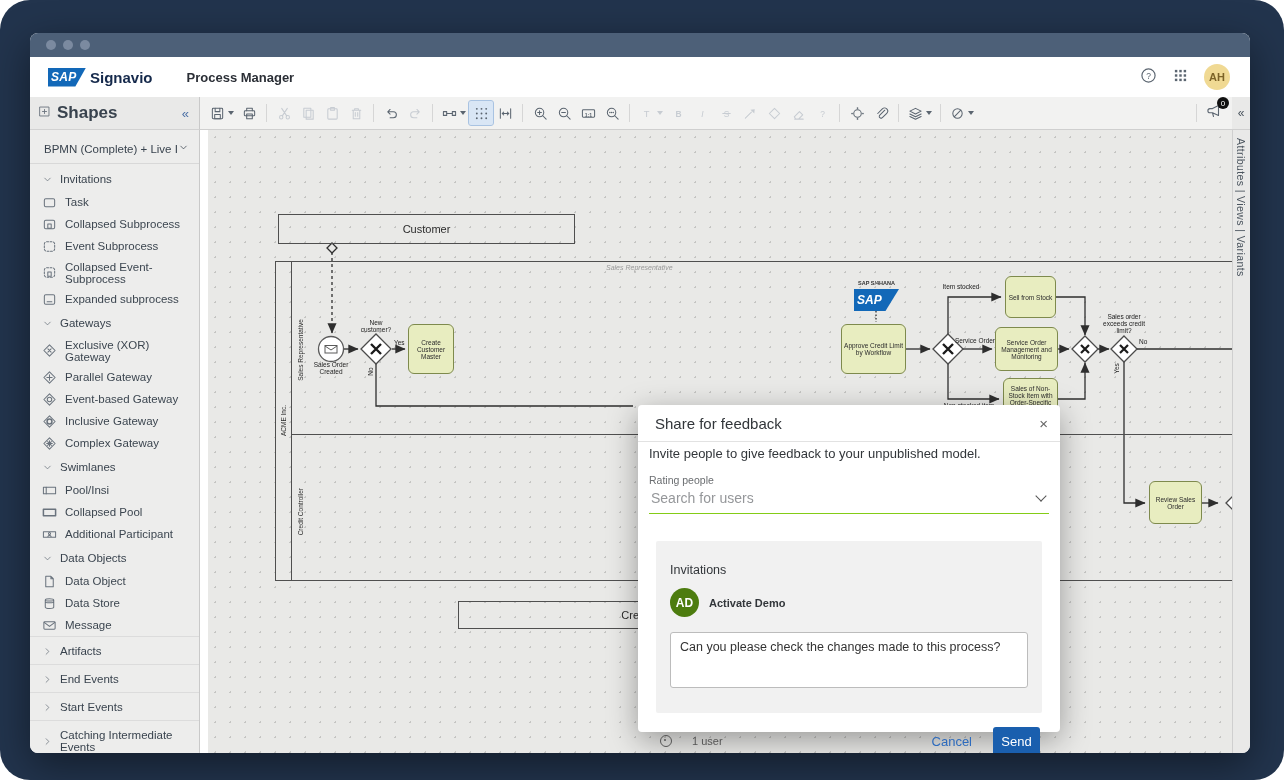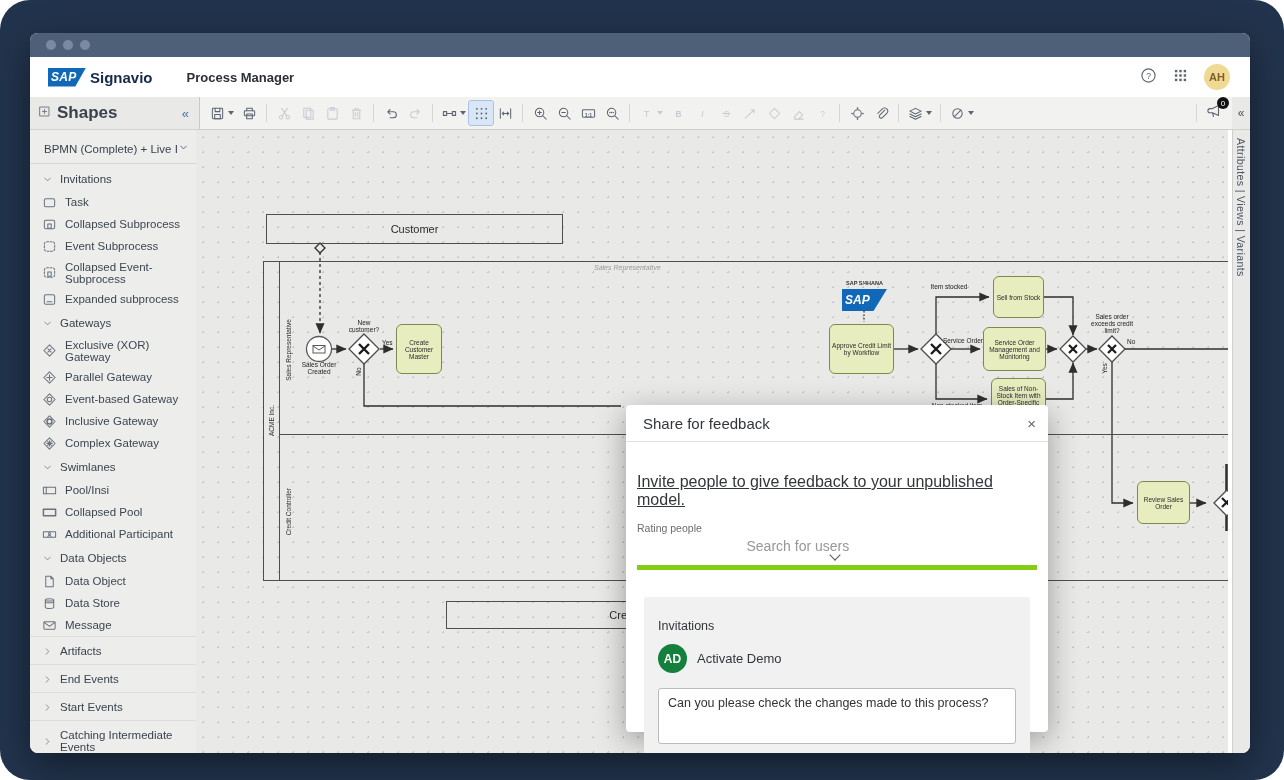--- a/index.html
+++ b/index.html
@@ -35,52 +35,52 @@
   .palette .pv{flex:1;white-space:nowrap;overflow:hidden;}
   .sec-h{display:flex;align-items:center;gap:7px;font-size:11.5px;padding:7px 8px 6px 12px;}
   .sec-h.closed{border-top:1px solid #dcdcdc;padding:8px 8px 7px 12px;}
   .sb-item{display:flex;align-items:center;gap:8px;font-size:11.5px;padding:3.5px 6px 3.5px 12px;color:#3c4650;}
   .sb-item svg,.sec-h svg{flex:0 0 auto;color:#6a737d;}
   
   .strip-top{position:absolute;left:1202px;top:64px;width:18px;height:33px;background:#e9e9e8;border-bottom:1px solid #cfcfcf;box-sizing:border-box;display:flex;align-items:center;justify-content:center;color:#4a545e;font-size:12px;}
   .strip{position:absolute;left:1202px;top:97px;width:18px;height:623px;background:#e9e9e8;border-left:1px solid #cfcfcf;box-sizing:border-box;}
   .strip .vtext{writing-mode:vertical-rl;font-size:10.5px;color:#4a545e;margin-top:8px;margin-left:2px;letter-spacing:.4px;white-space:nowrap;}
   
-  .canvas{position:absolute;left:166px;top:97px;width:1032px;height:623px;background:#e9e9e7;background-image:radial-gradient(#c5c5c3 1px,transparent 1px);background-size:15px 15px;overflow:hidden;}
+  .canvas{position:absolute;left:178px;top:97px;width:1032px;height:623px;background:#e9e9e7;background-image:radial-gradient(#c5c5c3 1px,transparent 1px);background-size:15px 15px;overflow:hidden;}
   .canvas svg.flow{position:absolute;left:0;top:0;}
   .dlabel{position:absolute;font-size:6.5px;line-height:7px;color:#222;text-align:center;white-space:pre-line;}
   .task{position:absolute;background:#e8edc0;border:1.2px solid #7e8a4d;border-radius:6px;display:flex;align-items:center;justify-content:center;text-align:center;font-size:6.5px;line-height:7px;color:#2b2b2b;box-sizing:border-box;padding:2px;}
   .pool{position:absolute;border:1.4px solid #4f4f4f;box-sizing:border-box;}
   .pool .ptitle{width:100%;text-align:center;font-size:11px;color:#2b2b2b;line-height:26px;}
   .acme{border-right:none;}
   .acme .pstrip{position:absolute;left:0;top:0;width:16px;height:100%;border-right:1.2px solid #4f4f4f;box-sizing:border-box;display:flex;align-items:center;justify-content:center;}
   .vflip{writing-mode:vertical-rl;transform:rotate(180deg);font-size:6.5px;color:#2b2b2b;white-space:nowrap;}
   .lanediv{position:absolute;left:16px;top:172px;width:calc(100% - 16px);height:0;border-top:1.2px solid #4f4f4f;}
   .lane-lbl{position:absolute;left:18px;width:12px;display:flex;align-items:center;justify-content:center;}
   .watermark{position:absolute;font-size:7px;font-style:italic;color:#999;}
   .s4text{position:absolute;font-size:5.5px;font-weight:bold;color:#333;white-space:nowrap;}
   .s4logo{position:absolute;background:#1268b8;clip-path:polygon(0 0,100% 0,70% 100%,0 100%);color:#fff;font-style:italic;font-weight:bold;font-size:12px;padding-left:3px;box-sizing:border-box;}
   .rot270{transform:rotate(-90deg);transform-origin:center;}
   
   .modal{position:absolute;left:430px;top:275px;width:422px;height:327px;background:#fff;border-radius:4px;box-shadow:0 8px 30px rgba(0,0,0,.35);z-index:50;font-size:13px;color:#32363a;}
   .m-head{height:36px;border-bottom:1px solid #e2e2e2;display:flex;align-items:center;}
   .m-title{font-size:15px;margin-left:17px;}
   .m-close{margin-left:auto;margin-right:12px;color:#666;font-size:15px;line-height:15px;}
   .m-body{padding:0 11px;}
-  .m-desc{margin-top:31px;font-size:16px;text-decoration:underline;}
+  .m-desc{margin-top:4px;font-size:13px;}
   .m-lbl{margin-top:13px;font-size:10.5px;color:#6a6d70;}
-  .m-inputrow{display:flex;align-items:center;border-bottom:5px solid #84cc16;padding:3px 0 6px 0;flex-direction:column;}
+  .m-inputrow{display:flex;align-items:center;border-bottom:1px solid #84cc16;padding:3px 0 6px 0;}
   .m-inputrow input{border:none;outline:none;background:transparent;flex:1;font-size:14px;color:#444;font-family:"Liberation Sans",sans-serif;}
   .m-inputrow input::placeholder{color:#95979a;}
   .chev{width:7px;height:7px;border-right:1.4px solid #555;border-bottom:1.4px solid #555;transform:rotate(45deg);margin-right:4px;margin-top:-4px;}
   .m-panel{margin:27px 7px 0 7px;background:#f1f1f1;border-radius:2px;padding:22px 14px 14px 14px;height:136px;box-sizing:content-box;}
   .m-pt{font-size:12.5px;}
   .m-inv{display:flex;align-items:center;gap:10px;margin-top:11px;}
-  .ad-av{width:29px;height:29px;border-radius:50%;background:#15803d;color:#fff;font-size:12px;font-weight:bold;display:flex;align-items:center;justify-content:center;}
-  .m-name{font-size:13px;}
+  .ad-av{width:29px;height:29px;border-radius:50%;background:#4d7c0f;color:#fff;font-size:12px;font-weight:bold;display:flex;align-items:center;justify-content:center;}
+  .m-name{font-size:11px;font-weight:bold;}
   .m-panel textarea{margin-top:15px;width:100%;height:56px;box-sizing:border-box;border:1px solid #bcbcbc;border-radius:3px;resize:none;font-family:"Liberation Sans",sans-serif;font-size:12.5px;color:#333;padding:7px 9px;background:#fff;}
   .m-foot{display:flex;align-items:center;margin-top:14px;padding:0 9px 0 11px;}
   .m-count{display:flex;align-items:center;gap:20px;font-size:11px;color:#555;}
   .oicon{width:10px;height:10px;border:1.2px solid #555;border-radius:50%;position:relative;}
   .oicon:after{content:"";position:absolute;left:3px;top:3px;width:2px;height:2px;background:#555;border-radius:50%;}
   .m-cancel{margin-left:auto;color:#2d6bbd;font-size:13px;margin-right:21px;}
   .m-send{width:47px;height:28px;background:#1a5fae;color:#fff;border:none;border-radius:3px;font-size:13px;font-family:"Liberation Sans",sans-serif;}
 </style>
 </head>
 <body>

